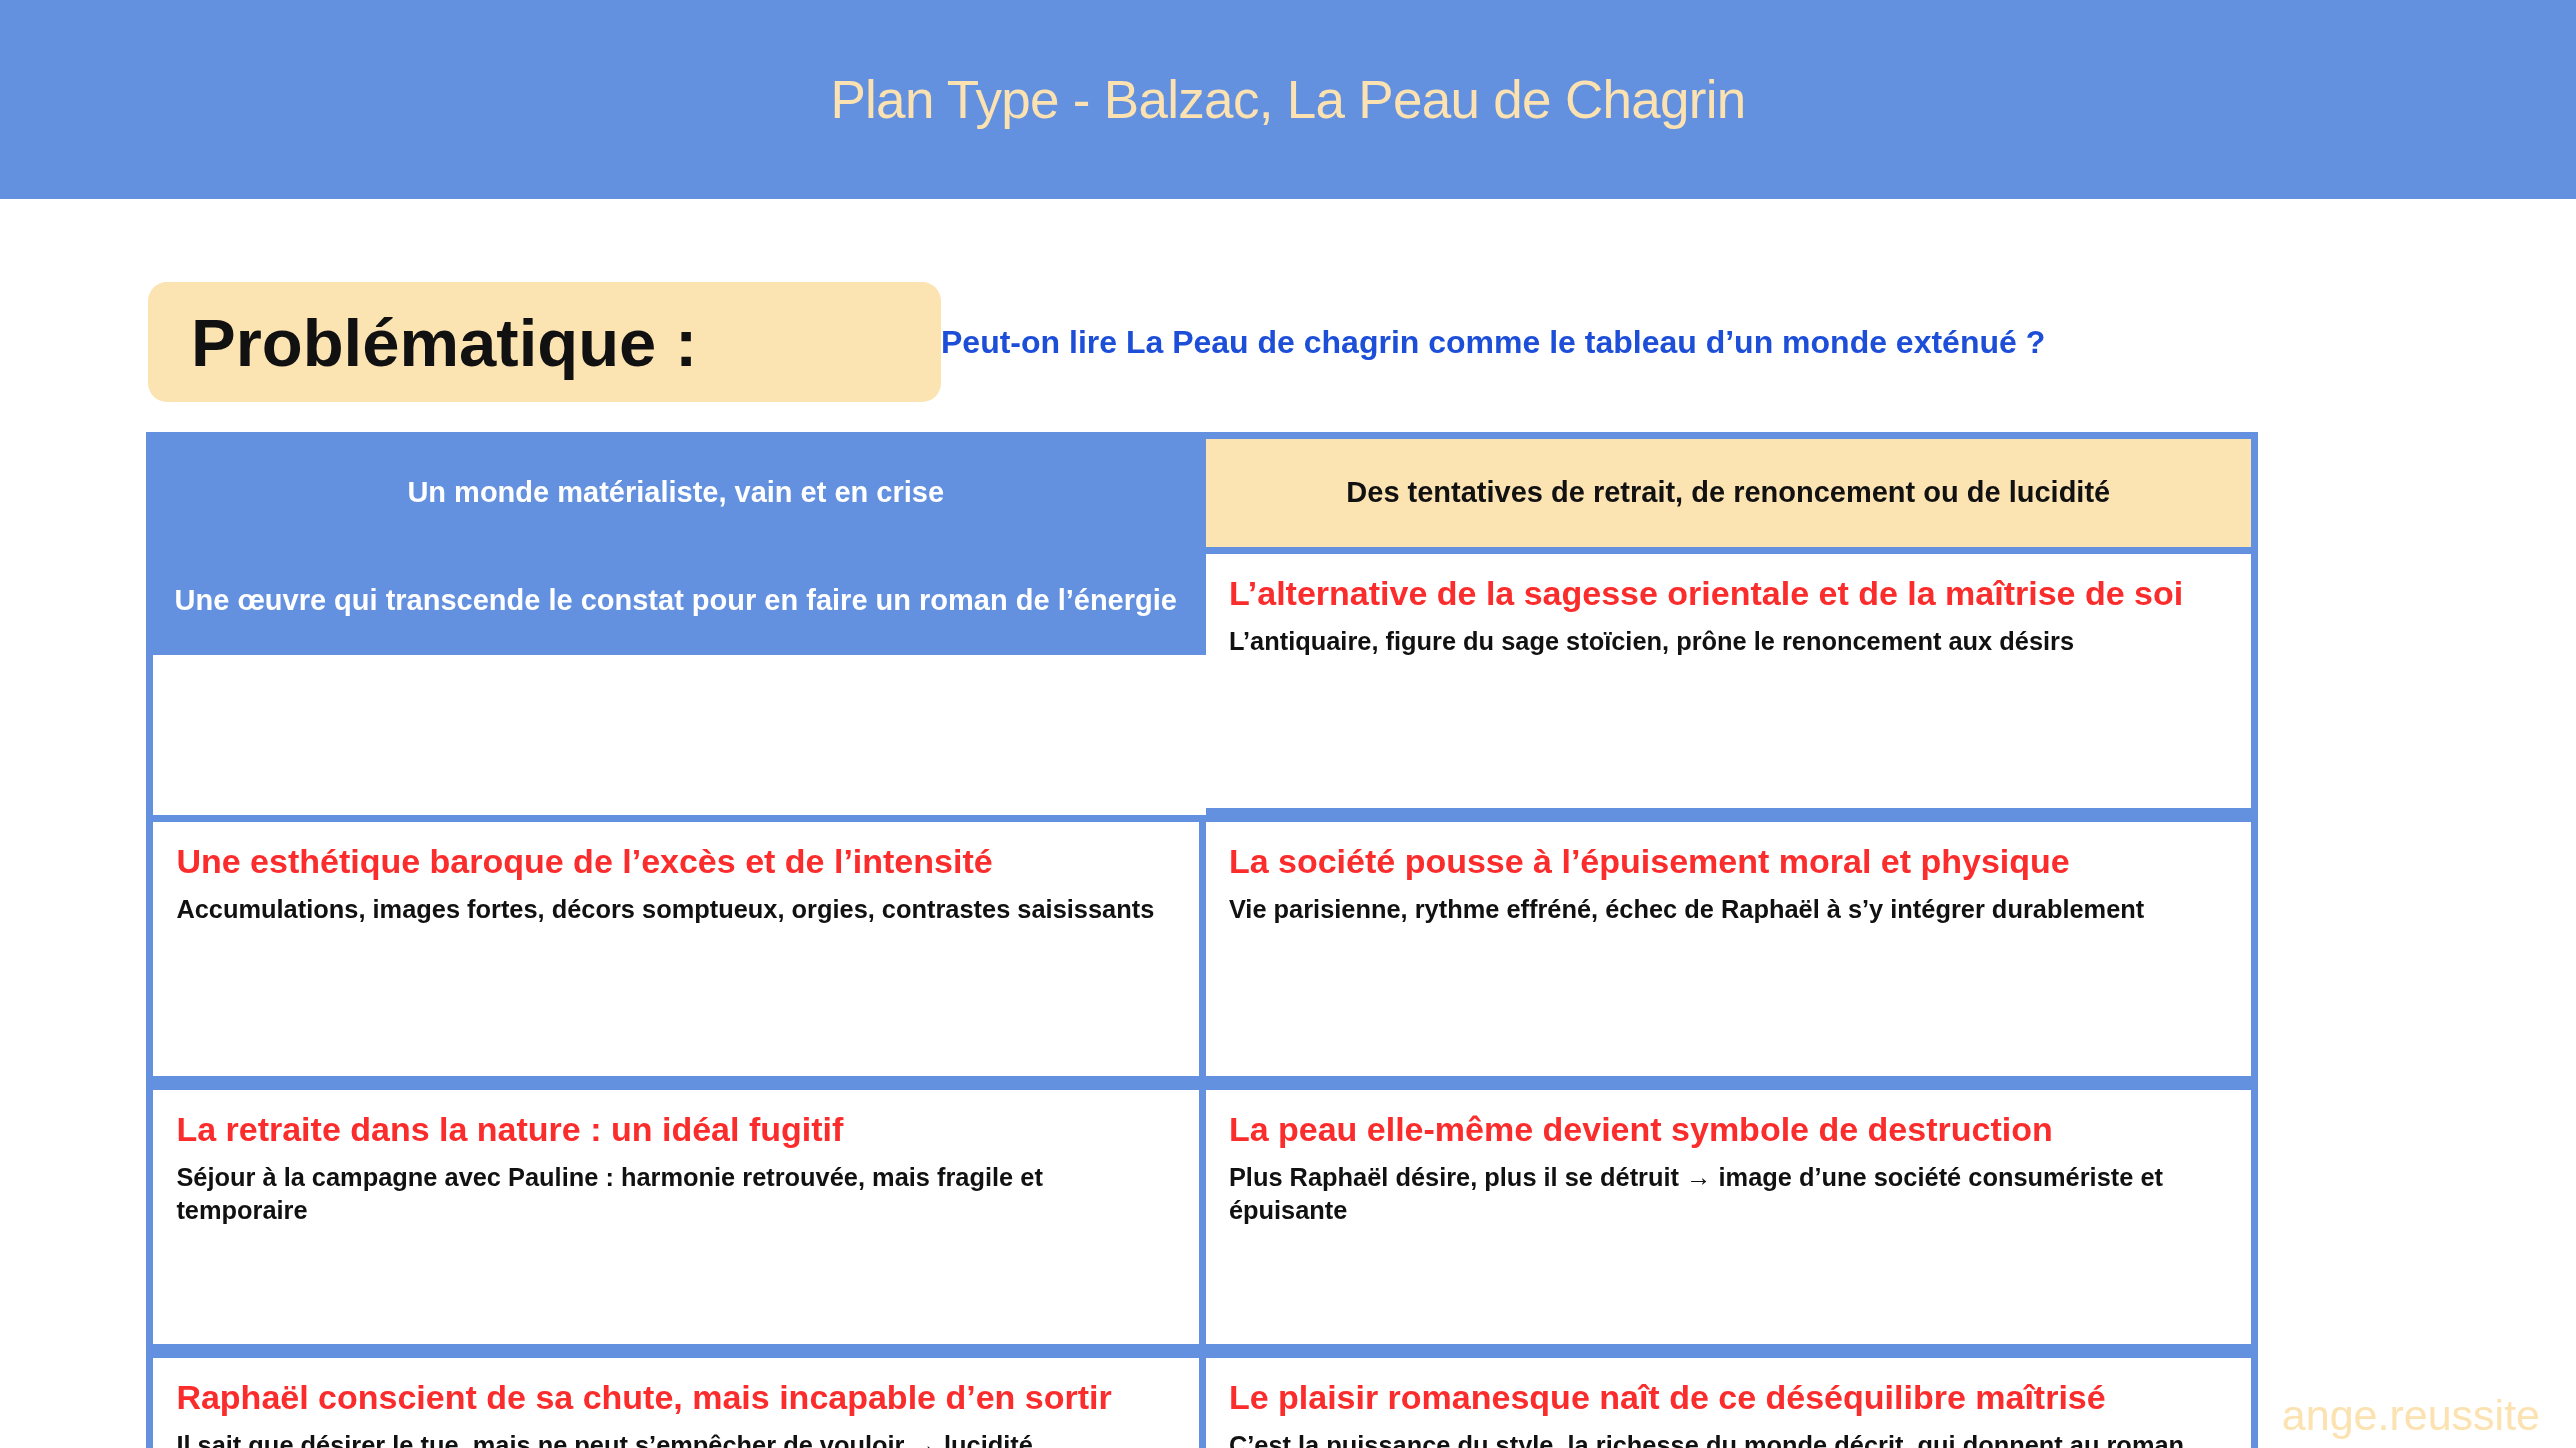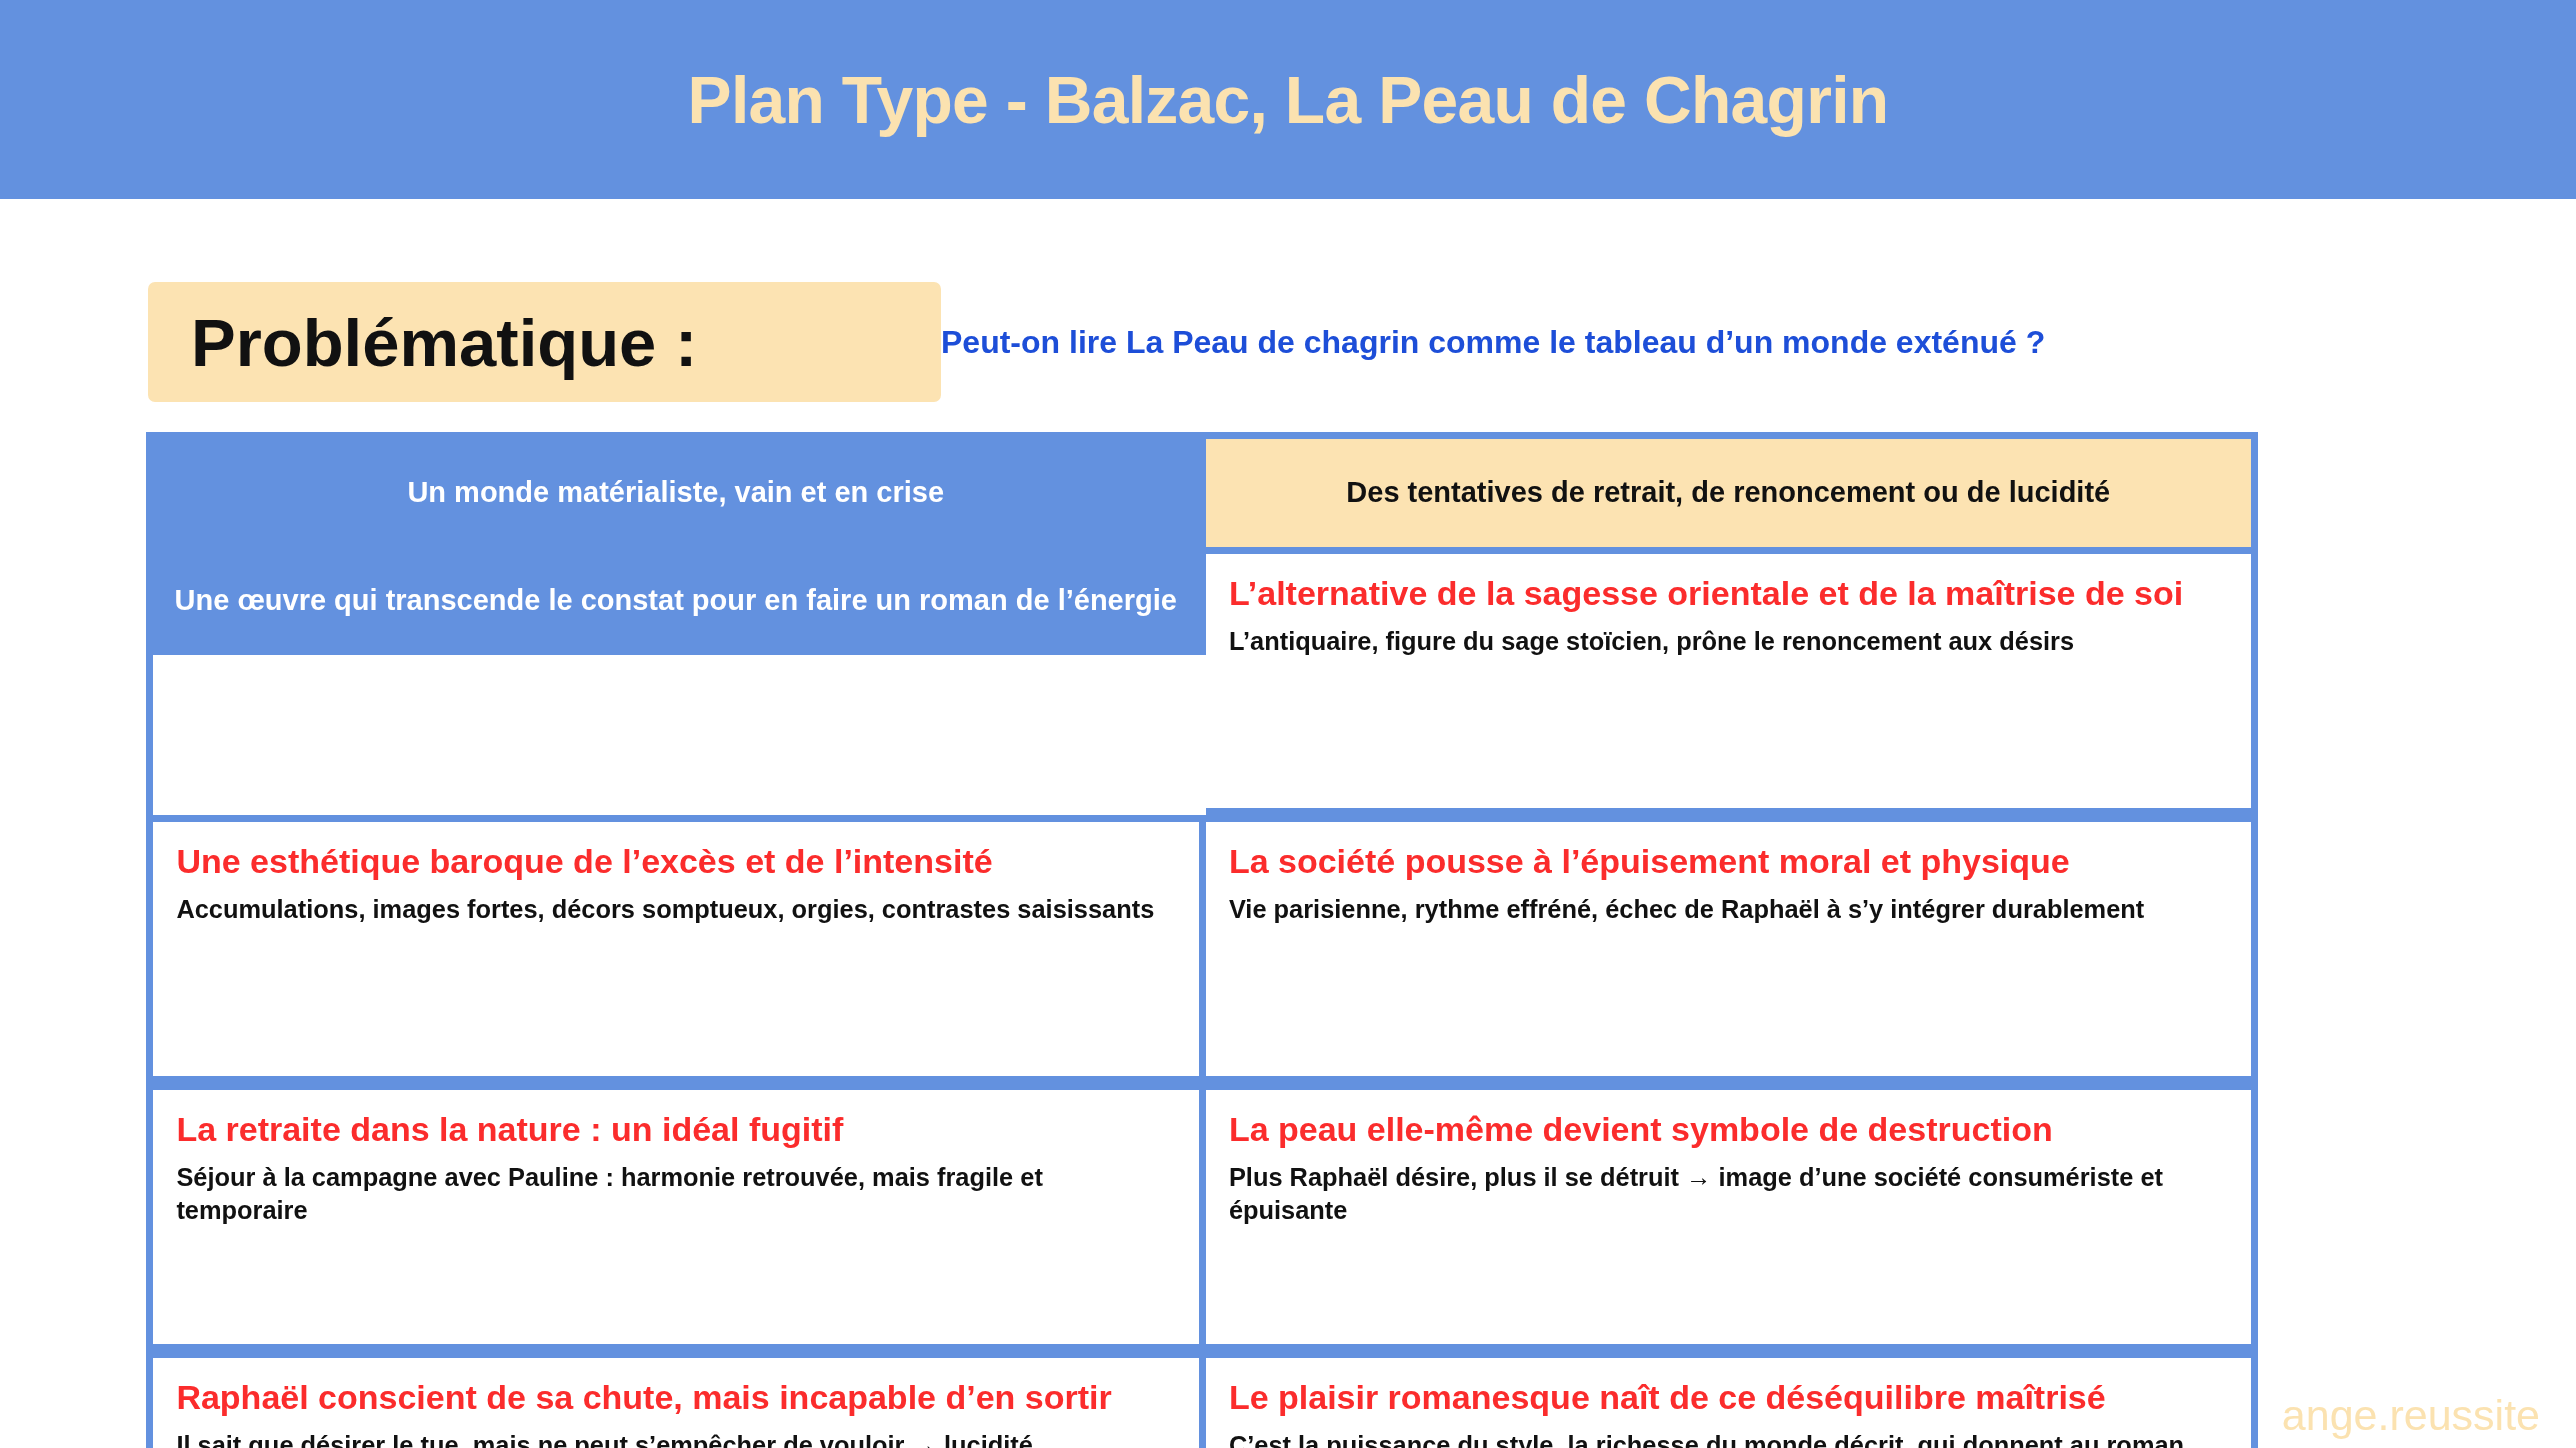--- a/index.html
+++ b/index.html
@@ -25,40 +25,40 @@
     left: 0; top: 0;
     width: 2576px;
     height: 199px;
     background: #6391DF;
     display: flex;
     align-items: center;
     justify-content: center;
   }
   .title-text {
     color: #FBE2B0;
-    font-size: 66px;
-    font-weight: bold;
+    font-size: 53px;
+    font-weight: normal;
     letter-spacing: -0.7px;
     line-height: 1;
     white-space: nowrap;
   }
 
   
   .prob-row {
     position: absolute;
     left: 148px;
     top: 280px;
     width: 2267px;
     height: 124px;
     display: flex;
     align-items: center;
   }
   .prob-pill {
     background: #FCE3B2;
-    border-radius: 7px;
+    border-radius: 19px;
     width: 793px;
     height: 120px;
     display: flex;
     align-items: center;
     padding-left: 43px;
     flex: 0 0 auto;
   }
   .prob-pill-label {
     color: #111111;
     font-size: 67px;

